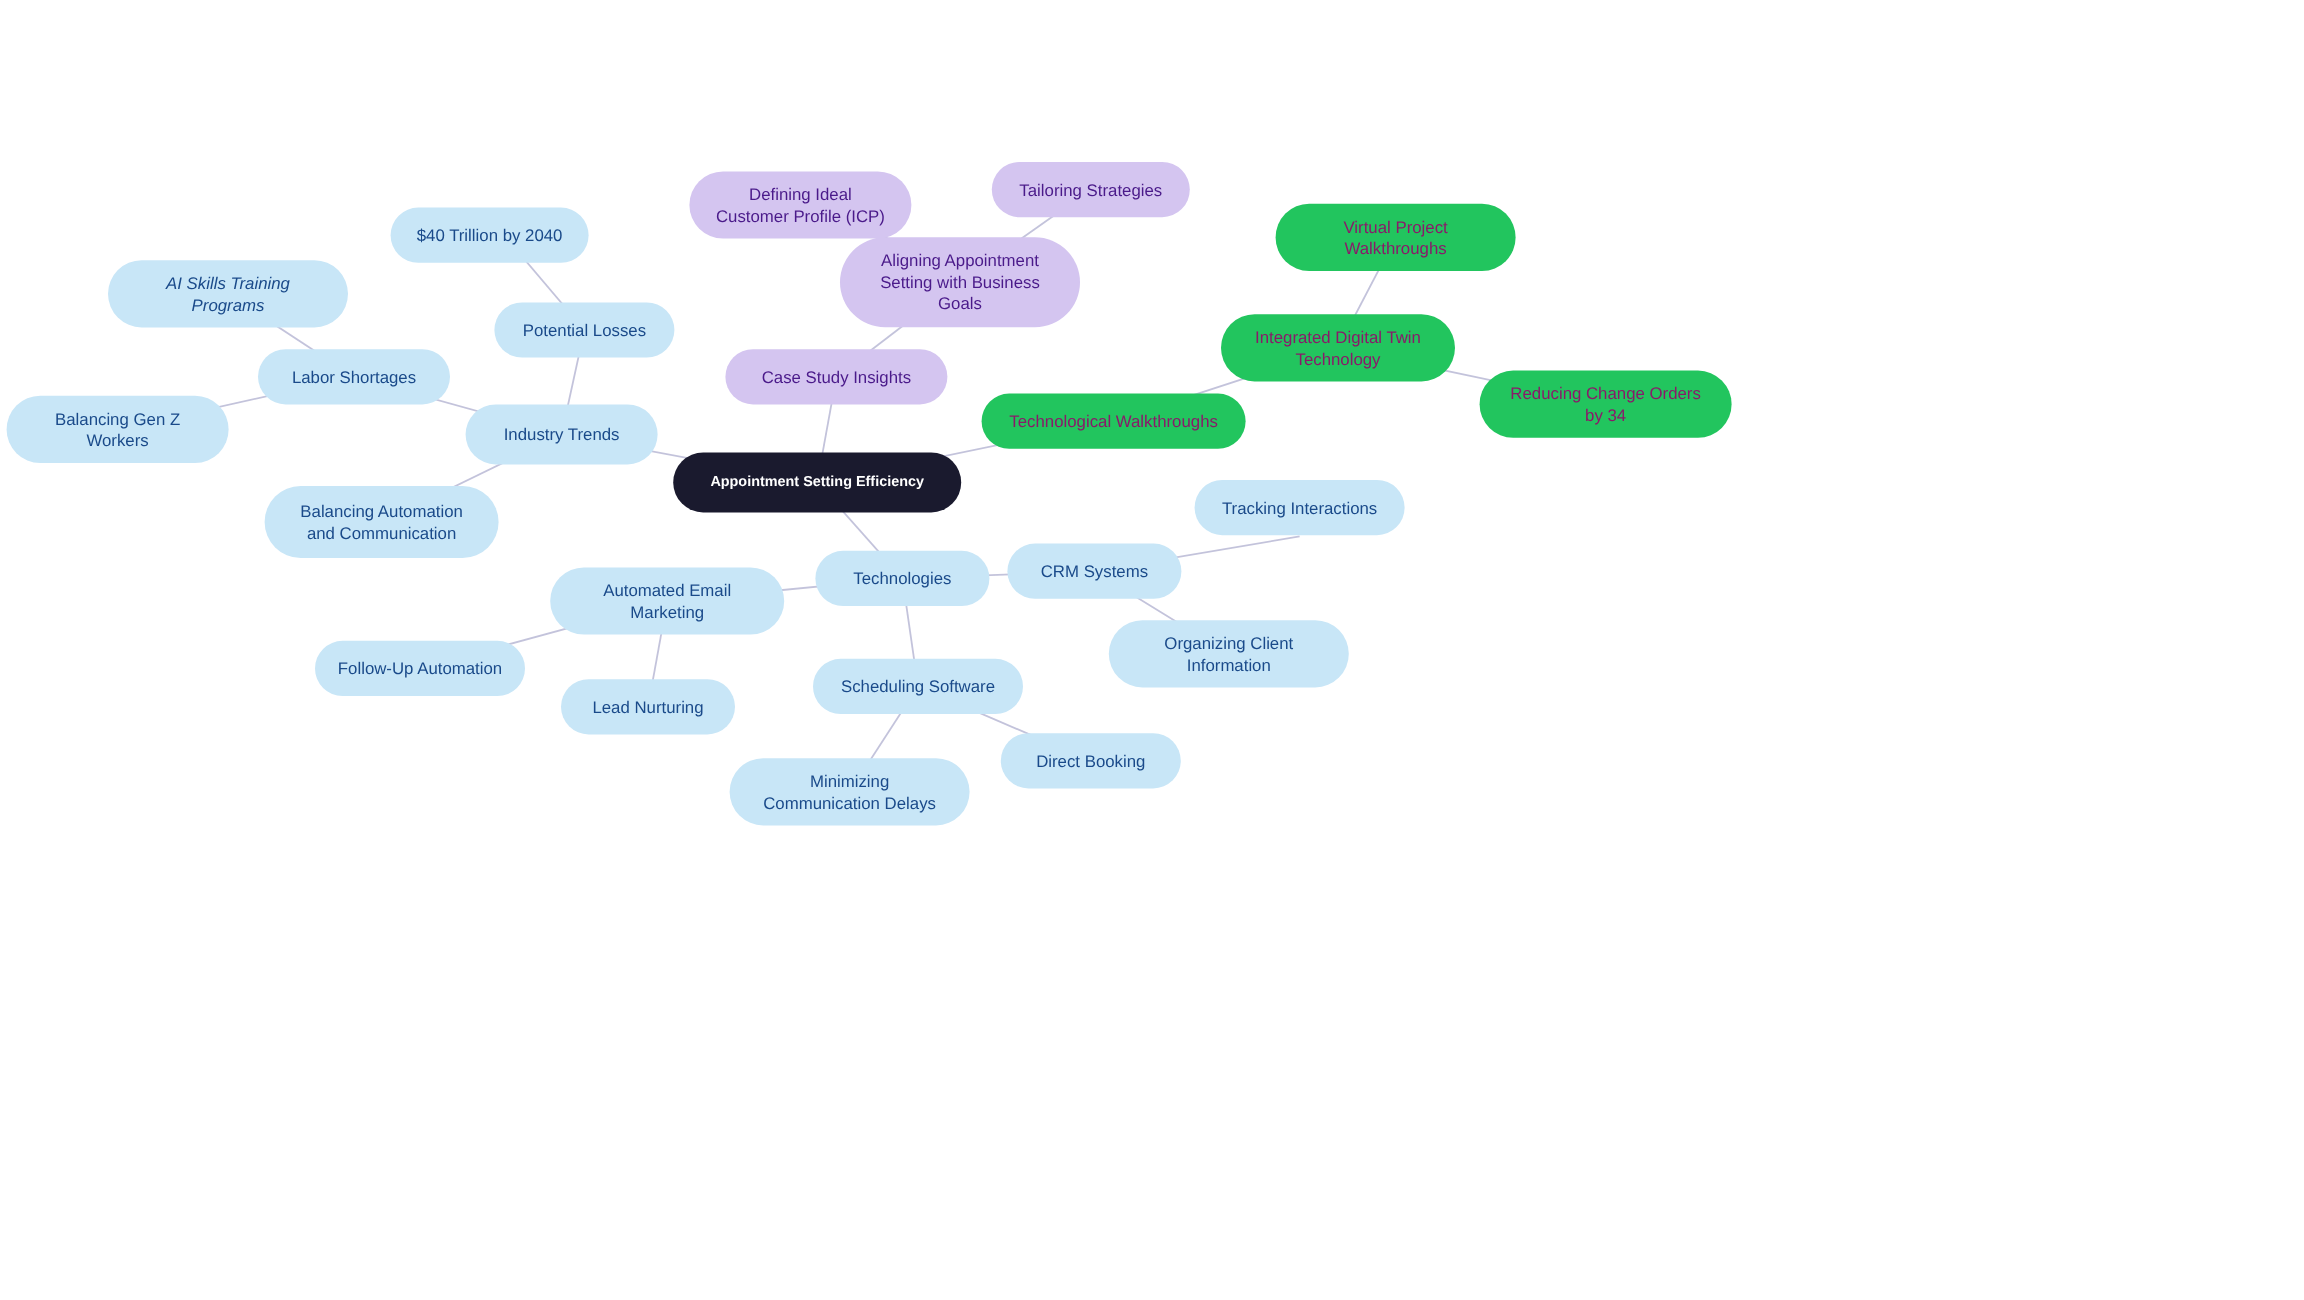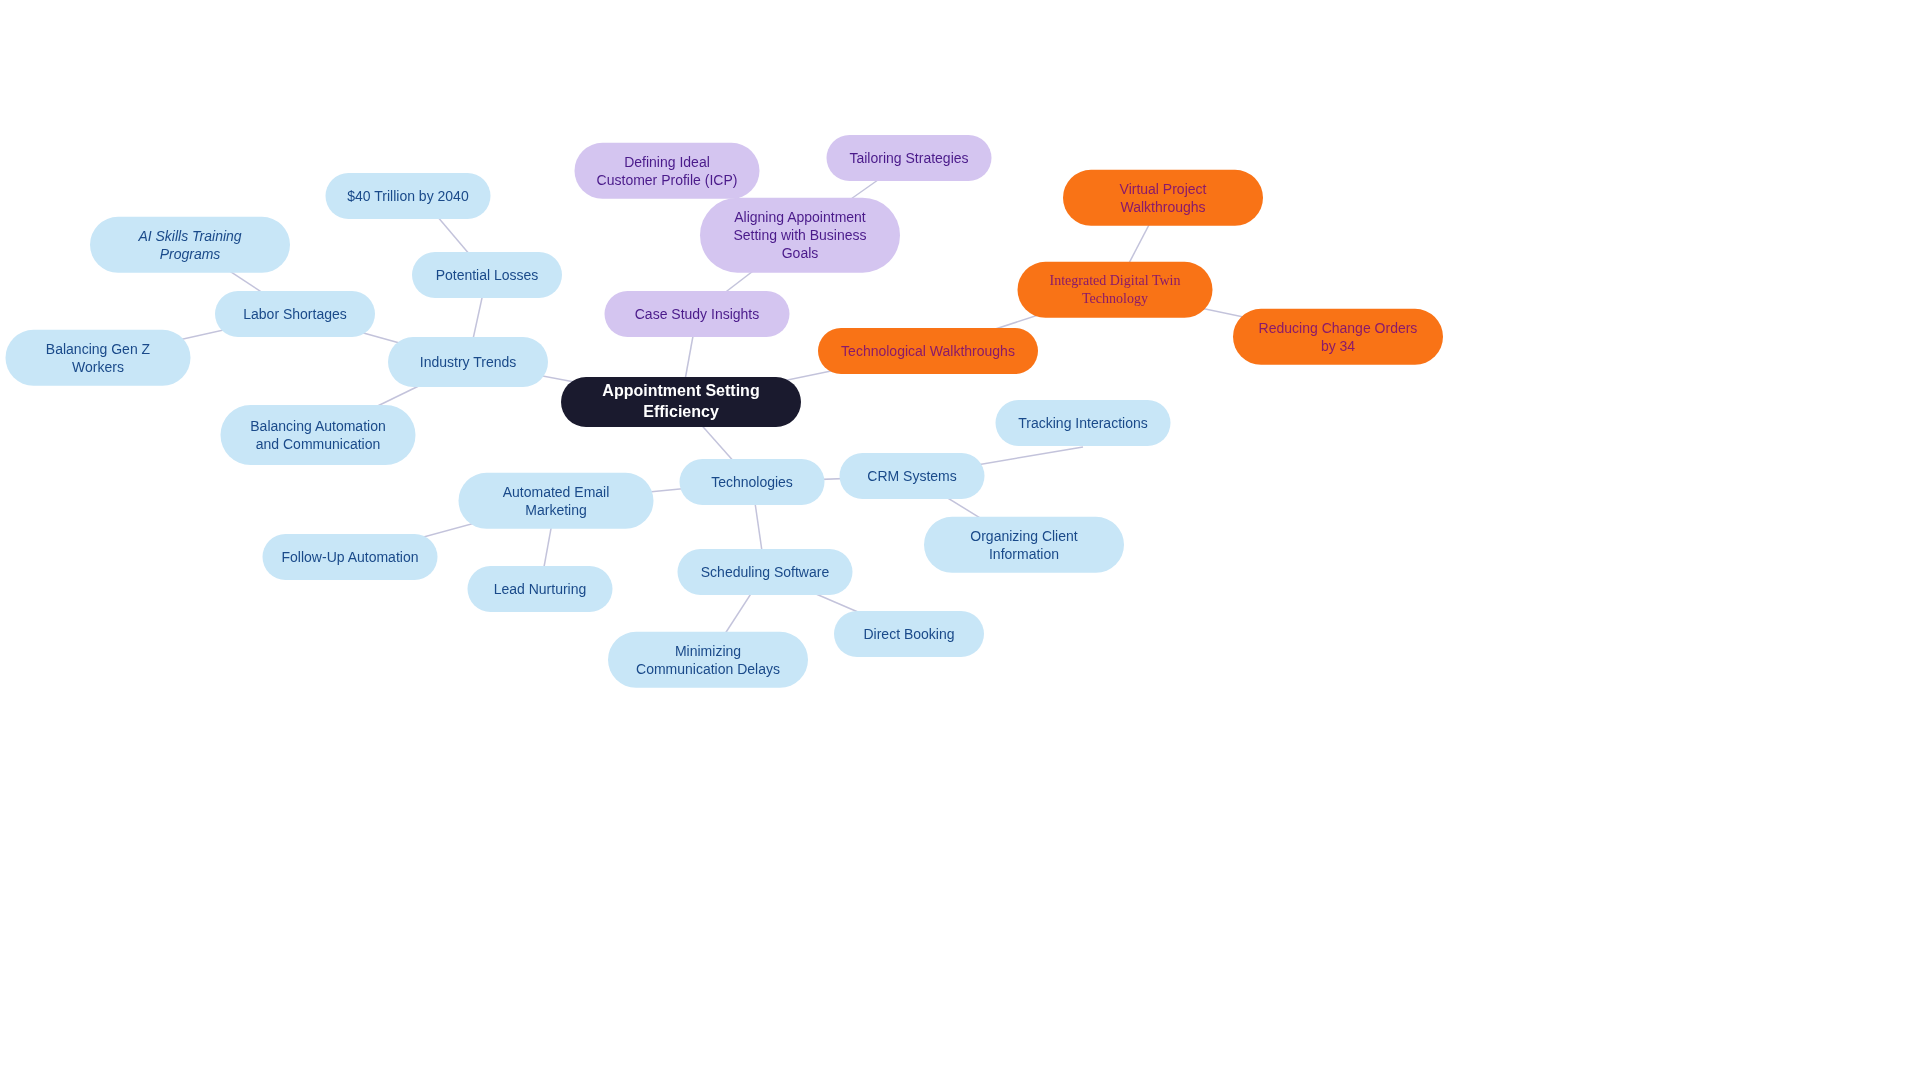--- a/index.html
+++ b/index.html
@@ -34,38 +34,38 @@
       font-size: 14px;
       font-weight: 500;
       cursor: pointer;
       transform: translate(-50%, -50%);
       padding: 10px 18px;
       line-height: 1.3;
     }
     .node-center {
       background: #1a1a2e;
       color: #ffffff;
-      font-size: 16px;
+      font-size: 12px;
       font-weight: 600;
       border-radius: 50px;
       width: 240px;
       height: 50px;
     }
     .node-blue {
       background: #c8e6f7;
       color: #1a4a8a;
       border: none;
     }
     .node-purple {
       background: #d4c5f0;
       color: #4a1a8a;
       border: none;
     }
     .node-pink {
-      background: #f97316;
+      background: #22c55e;
       color: #8a1a6a;
       border: none;
     }
   </style>
 </head>
 <body>
 
 <div id="mind-map-container">
   <svg id="connections">
       <line x1="681" y1="402" x2="468" y2="362" stroke="#aaaacc" stroke-width="1.5" opacity="0.7"></line>
@@ -100,21 +100,21 @@
     <div class="node node-blue" style="left: 190px; top: 245px; width: 200px; min-height: 46px; font-style: italic;">AI Skills Training Programs</div>
     <div class="node node-blue" style="left: 98px; top: 358px; width: 185px; min-height: 46px;">Balancing Gen Z Workers</div>
     <div class="node node-blue" style="left: 487px; top: 275px; width: 150px; min-height: 46px;">Potential Losses</div>
     <div class="node node-blue" style="left: 408px; top: 196px; width: 165px; min-height: 46px;">$40 Trillion by 2040</div>
     <div class="node node-blue" style="left: 318px; top: 435px; width: 195px; min-height: 60px;">Balancing Automation and Communication</div>
     <div class="node node-purple" style="left: 697px; top: 314px; width: 185px; min-height: 46px;">Case Study Insights</div>
     <div class="node node-purple" style="left: 800px; top: 235px; width: 200px; min-height: 70px;">Aligning Appointment Setting with Business Goals</div>
     <div class="node node-purple" style="left: 667px; top: 171px; width: 185px; min-height: 55px;">Defining Ideal Customer Profile (ICP)</div>
     <div class="node node-purple" style="left: 909px; top: 158px; width: 165px; min-height: 46px;">Tailoring Strategies</div>
     <div class="node node-pink" style="left: 928px; top: 351px; width: 220px; min-height: 46px;">Technological Walkthroughs</div>
-    <div class="node node-pink" style="left: 1115px; top: 290px; width: 195px; min-height: 55px; font-family: Liberation Serif, serif;">Integrated Digital Twin Technology</div>
+    <div class="node node-pink" style="left: 1115px; top: 290px; width: 195px; min-height: 55px;">Integrated Digital Twin Technology</div>
     <div class="node node-pink" style="left: 1163px; top: 198px; width: 200px; min-height: 46px;">Virtual Project Walkthroughs</div>
     <div class="node node-pink" style="left: 1338px; top: 337px; width: 210px; min-height: 46px;">Reducing Change Orders by 34</div>
     <div class="node node-blue" style="left: 752px; top: 482px; width: 145px; min-height: 46px;">Technologies</div>
     <div class="node node-blue" style="left: 912px; top: 476px; width: 145px; min-height: 46px;">CRM Systems</div>
     <div class="node node-blue" style="left: 1083px; top: 423px; width: 175px; min-height: 46px;">Tracking Interactions</div>
     <div class="node node-blue" style="left: 1024px; top: 545px; width: 200px; min-height: 46px;">Organizing Client Information</div>
     <div class="node node-blue" style="left: 765px; top: 572px; width: 175px; min-height: 46px;">Scheduling Software</div>
     <div class="node node-blue" style="left: 909px; top: 634px; width: 150px; min-height: 46px;">Direct Booking</div>
     <div class="node node-blue" style="left: 556px; top: 501px; width: 195px; min-height: 46px;">Automated Email Marketing</div>
     <div class="node node-blue" style="left: 350px; top: 557px; width: 175px; min-height: 46px;">Follow-Up Automation</div>

